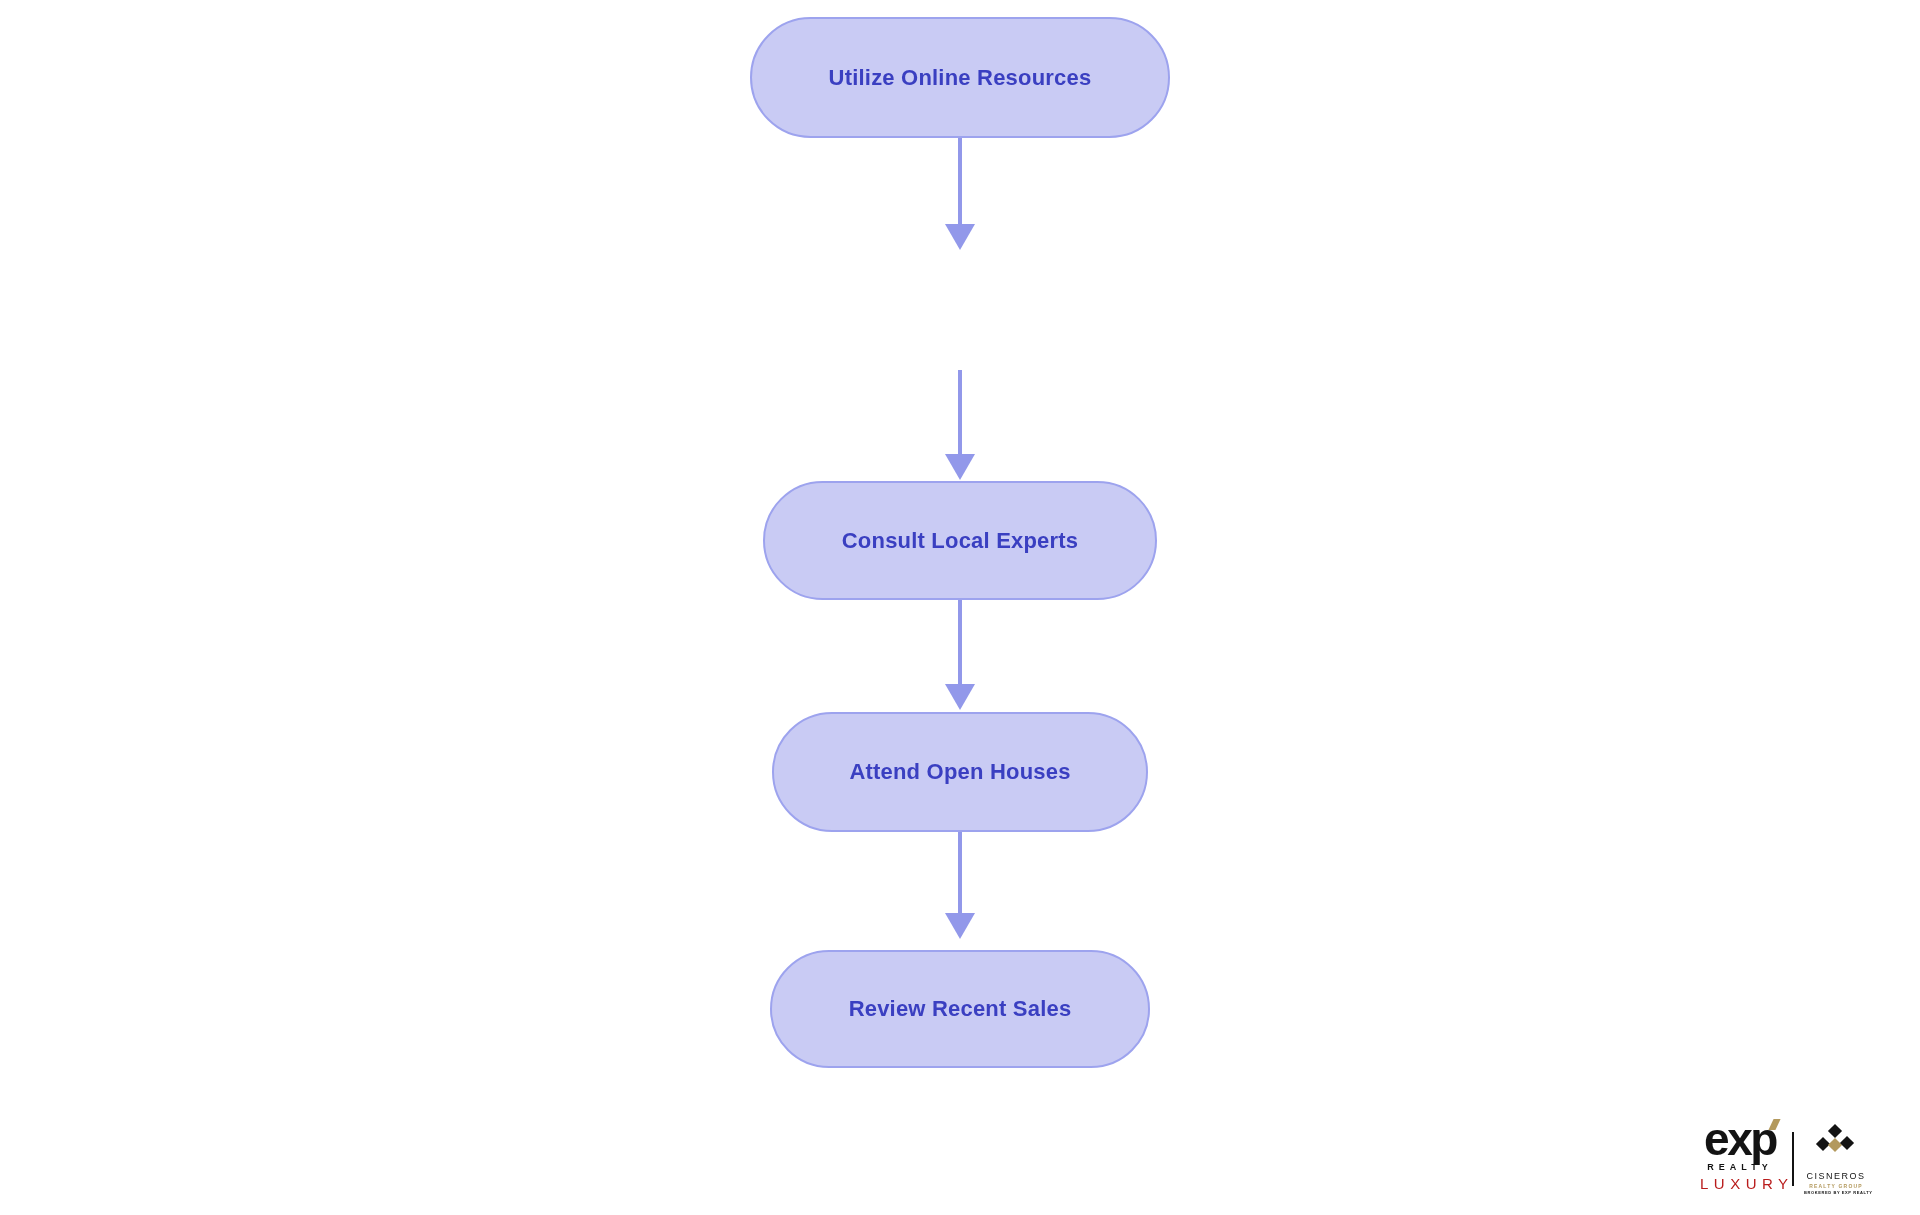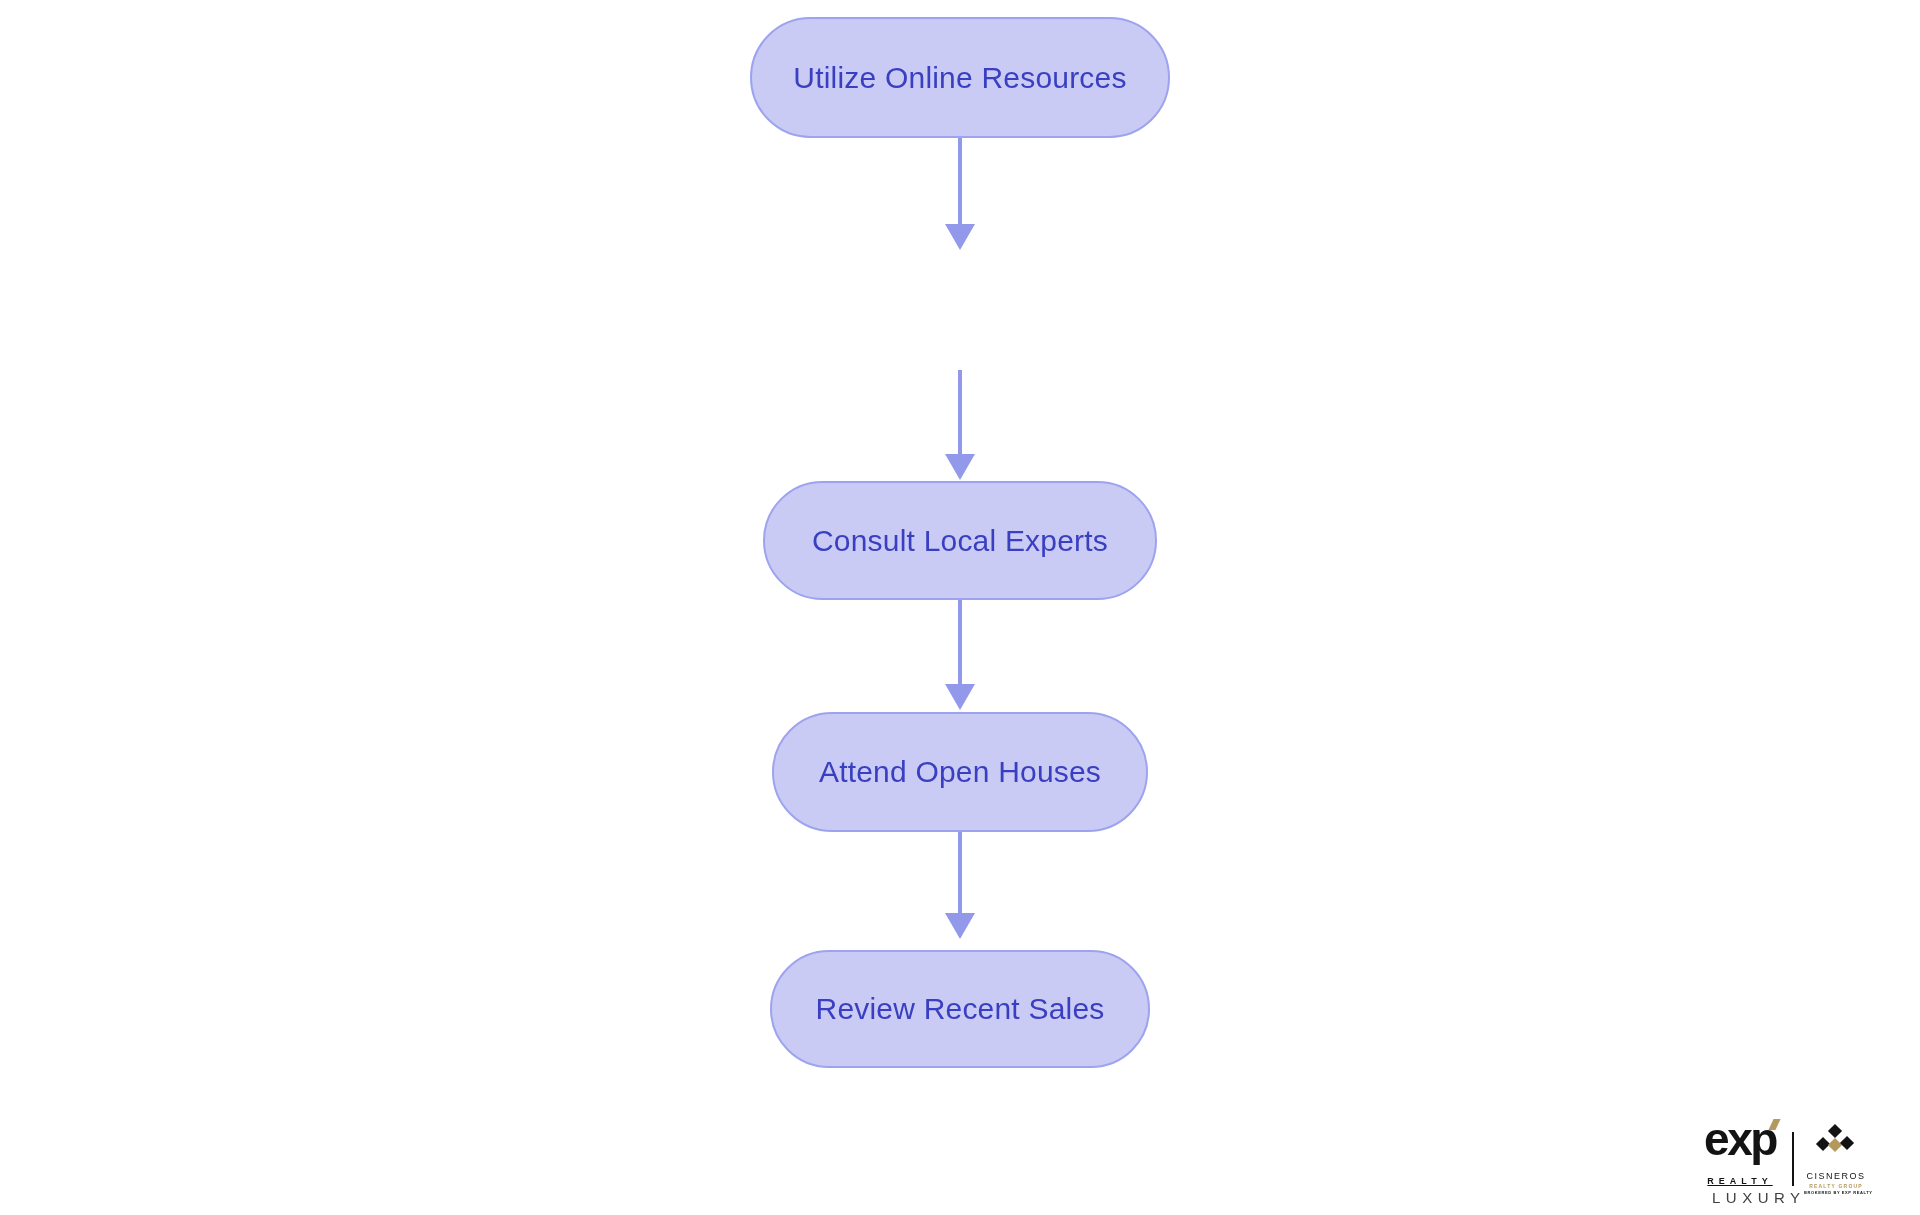--- a/index.html
+++ b/index.html
@@ -24,22 +24,22 @@
     box-sizing: border-box;
     background: var(--node-fill);
     border: 2px solid var(--node-border);
     border-radius: 62px;
     display: flex;
     align-items: center;
     justify-content: center;
   }
   .flow-node .node-label {
     color: var(--node-text);
-    font-size: 30px;
-    font-weight: 400;
+    font-size: 22px;
+    font-weight: 700;
     letter-spacing: 0.2px;
     white-space: nowrap;
   }
   .n1 { left: 750px; top: 17px;  width: 420px; height: 121px; }
   .n2 { left: 759px; top: 251px; width: 402px; height: 119px; }
   .n3 { left: 763px; top: 481px; width: 394px; height: 119px; }
   .n4 { left: 772px; top: 712px; width: 376px; height: 120px; }
   .n5 { left: 770px; top: 940px; width: 380px; height: 118px; margin-top: 10px; }
 
   
@@ -85,31 +85,29 @@
     right: 2px;
     width: 7px;
     height: 11px;
     background: #b3995d;
     transform: skewX(-25deg);
   }
   .exp-realty {
     font-size: 9px;
     font-weight: 700;
     letter-spacing: 5px;
-    margin-top: 16px;
-    color: #131313;
-    text-decoration: underline;
+    margin-top: 2px;
+    color: #131313;
   }
   .exp-luxury {
     font-size: 15px;
     font-weight: 400;
     letter-spacing: 5.5px;
     margin-top: 3px;
-    color: #404040;
-    margin-left: 12px;
+    color: #b91c1c;
   }
 
   .brand-divider {
     position: absolute;
     left: 92px; top: 14px;
     width: 2px; height: 54px;
     background: #131313;
   }
 
   .cisneros-logo { position: absolute; left: 104px; top: 8px; width: 64px; text-align: center; }

